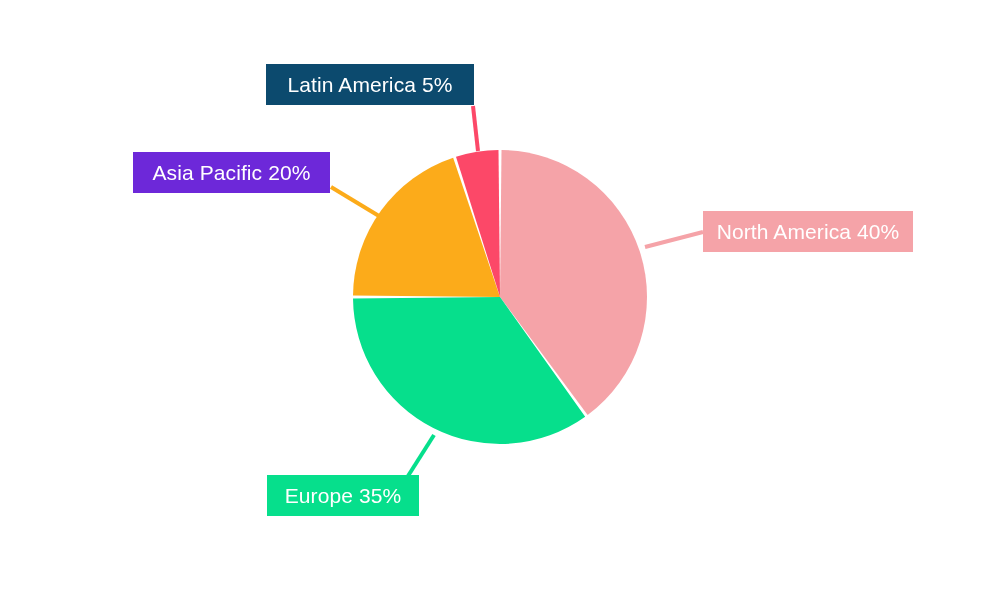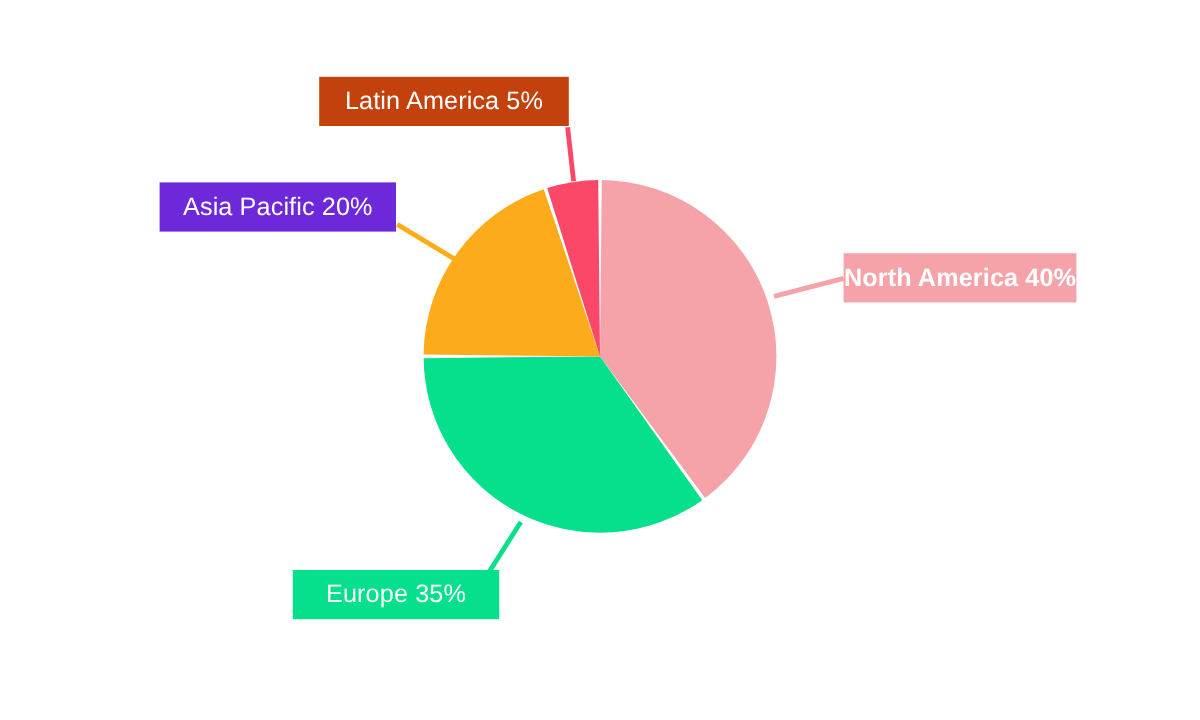--- a/index.html
+++ b/index.html
@@ -37,27 +37,26 @@
     letter-spacing: 0.1px;
     white-space: nowrap;
     padding: 0 11px;
     box-sizing: border-box;
     height: 41px;
     -webkit-font-smoothing: antialiased;
   }
   #label-north-america {
     left: 703px;
     top: 211px;
-    width: 194px;
-    font-weight: bold;
+    width: 210px;
   }
   #label-europe {
-    left: 244px;
+    left: 267px;
     top: 475px;
-    width: 172px;
+    width: 152px;
   }
   #label-asia-pacific {
     left: 133px;
     top: 152px;
     width: 197px;
   }
   #label-latin-america {
     left: 266px;
     top: 64px;
     width: 208px;
@@ -88,17 +87,17 @@
   </div>
 
   <div class="slice-label" id="label-europe" style="background: rgb(6, 223, 140);">
     <span>Europe 35%</span>
   </div>
 
   <div class="slice-label" id="label-asia-pacific" style="background: #6d28d9;">
     <span>Asia Pacific 20%</span>
   </div>
 
-  <div class="slice-label" id="label-latin-america" style="background: #c2410c; text-align: right;">
+  <div class="slice-label" id="label-latin-america" style="background: #0c4a6e; text-align: right;">
     <span>Latin America 5%</span>
   </div>
 
 </div>
 
 </body></html>

